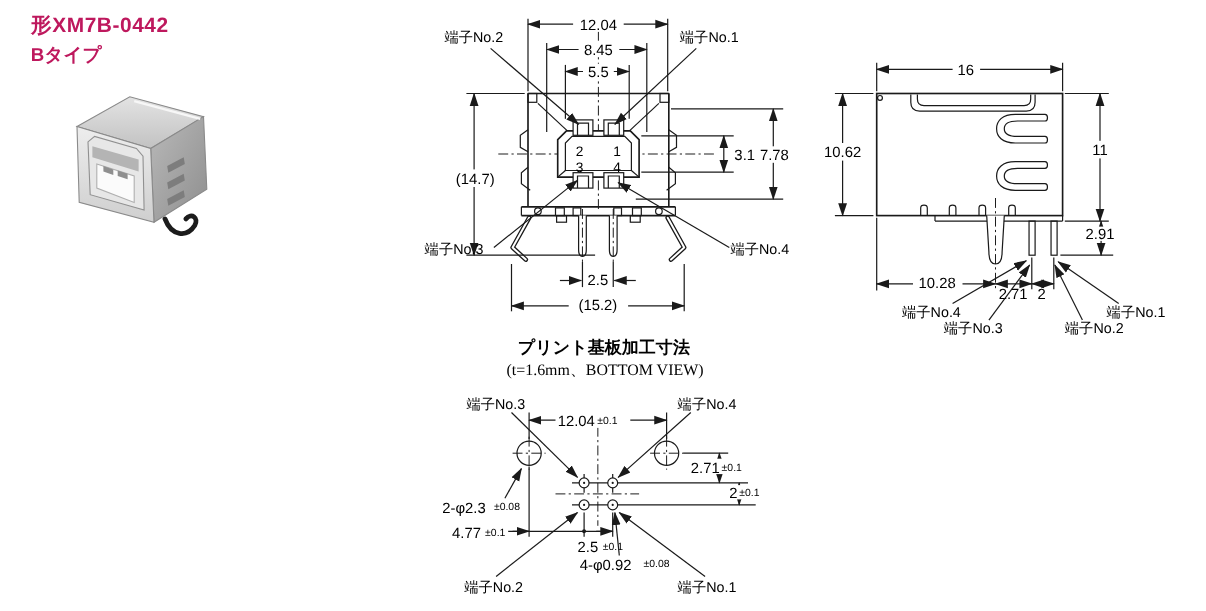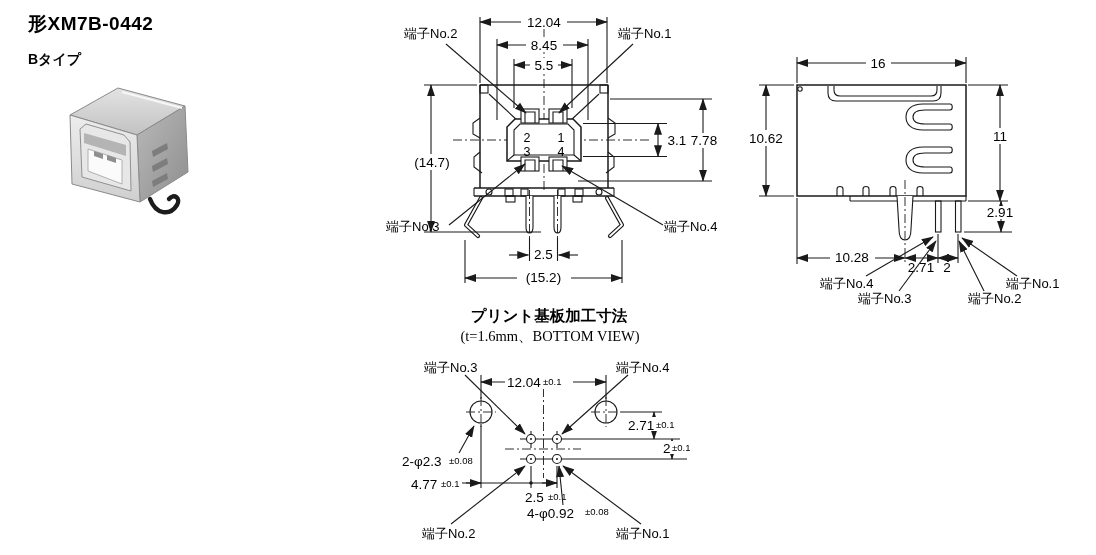--- a/index.html
+++ b/index.html
@@ -1,20 +1,20 @@
 <!DOCTYPE html>
 <html><head>
 <meta charset="utf-8">
 <style>
   html,body{margin:0;padding:0;background:#fff;}
   .stage{position:relative;width:1096px;height:555px;background:#fff;overflow:hidden;
-         font-family:"Liberation Sans",sans-serif;color:#000000;}
+         font-family:"Liberation Sans",sans-serif;color:#be185d;}
   .hdr{position:absolute;left:28px;top:12px;line-height:1.25;}
   .hdr-model{font-size:19px;font-weight:bold;letter-spacing:.5px;}
-  .hdr-variant{font-size:14px;font-weight:bold;margin-top:15px;}
+  .hdr-variant{font-size:17px;font-weight:bold;margin-top:3px;}
   svg{position:absolute;left:0;top:0;}
   
   .s  {stroke:#1a1a1a;stroke-width:1.1;fill:none;}
   .s2 {stroke:#1a1a1a;stroke-width:1.5;fill:none;}
   .cl {stroke:#1a1a1a;stroke-width:.9;fill:none;stroke-dasharray:9 3 2 3;}
   .wf {fill:#fff;}
   .bg {fill:#fff;}
   .legO{stroke:#1a1a1a;stroke-width:4.2;fill:none;stroke-linejoin:round;stroke-linecap:round;}
   .legI{stroke:#fff;stroke-width:1.8;fill:none;stroke-linejoin:round;stroke-linecap:round;}
   

